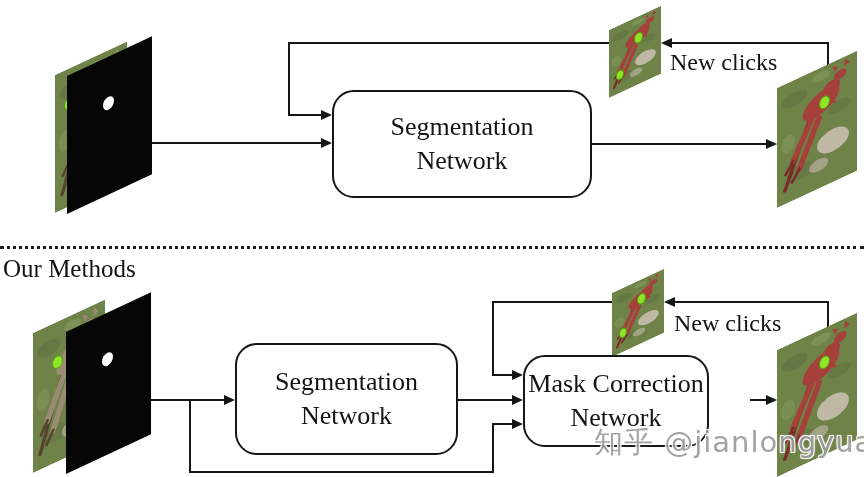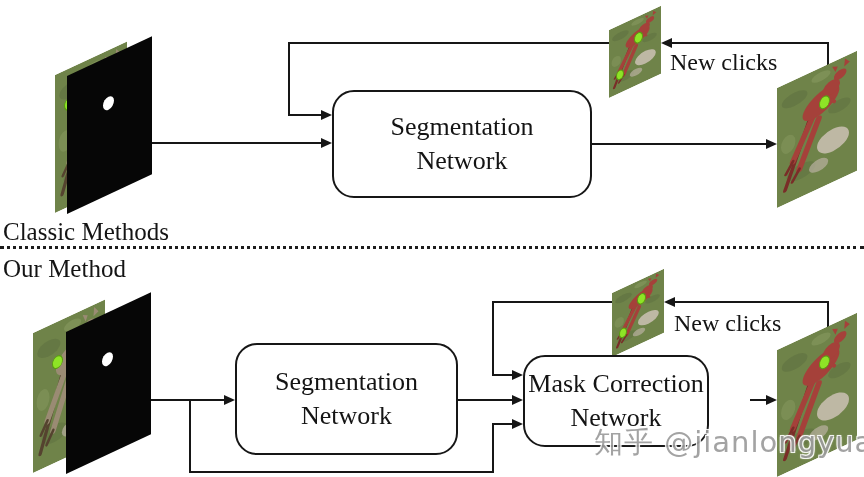--- a/index.html
+++ b/index.html
@@ -115,25 +115,24 @@
   <div class="vl" style="left:827px;top:42px;height:26px"></div>
   <div class="newclicks" style="left:670px;top:49px">New clicks</div>
 
   <div class="photo red" style="left:777px;top:88px;width:80px;height:120px">
     <svg viewBox="0 0 100 160" preserveAspectRatio="none">
         <use href="#kang-scene"></use>
       </svg>
     <span class="dot green" style="left:53%;top:25%"></span>
   </div>
 
-  <div class="seclabel" style="left:3px;top:218px">Classic Methods</div>
 
   <div class="divider" style="top:246px"></div>
 
-  <div class="seclabel" style="left:3px;top:255px">Our Method</div>
+  <div class="seclabel" style="left:3px;top:255px">Our Methods</div>
 
   <div class="photo" style="left:33px;top:333px;width:72px;height:140px">
     <svg viewBox="0 0 100 160" preserveAspectRatio="none">
         <use href="#kang-scene"></use>
       </svg>
     <span class="dot green" style="left:26%;top:24%"></span>
   </div>
   <div class="maskpane" style="left:66px;top:332px;width:85px;height:142px">
     <span class="dot white" style="left:42%;top:28%"></span>
   </div>

